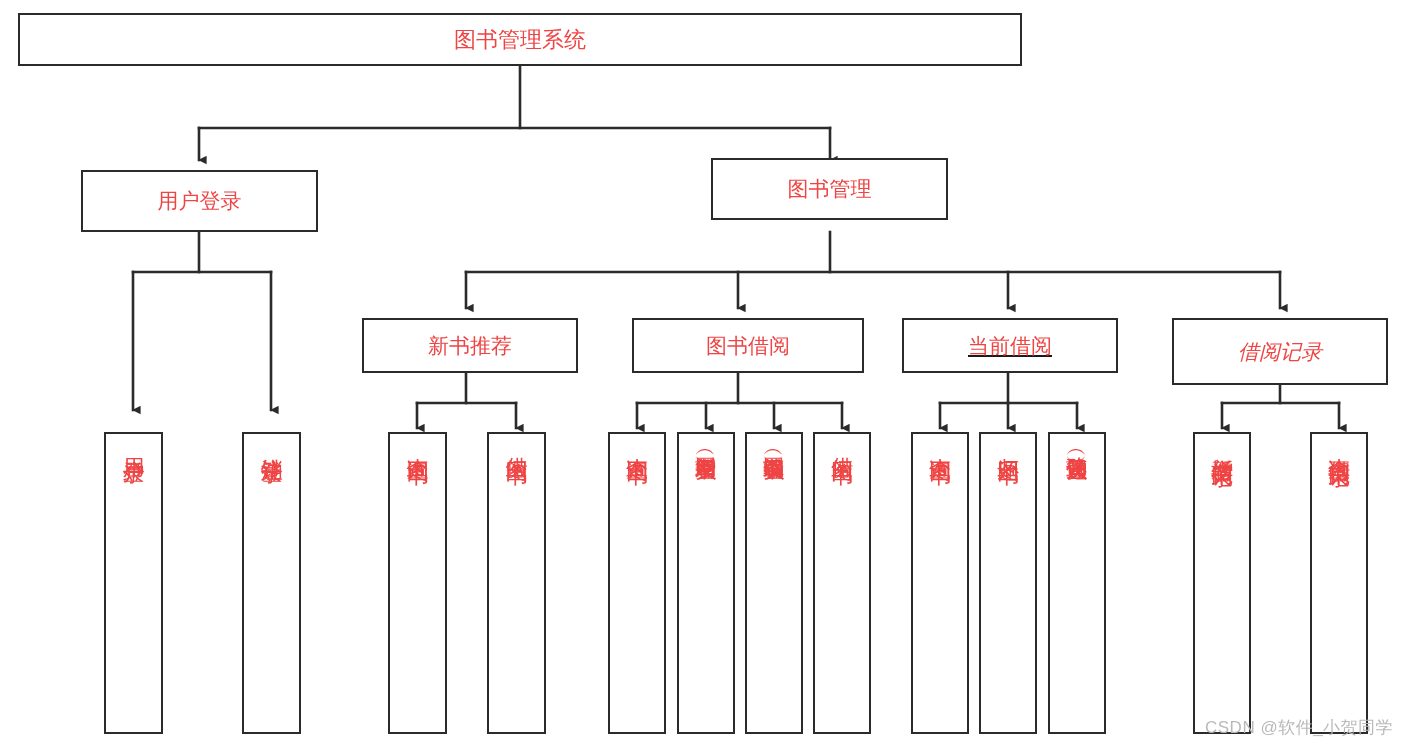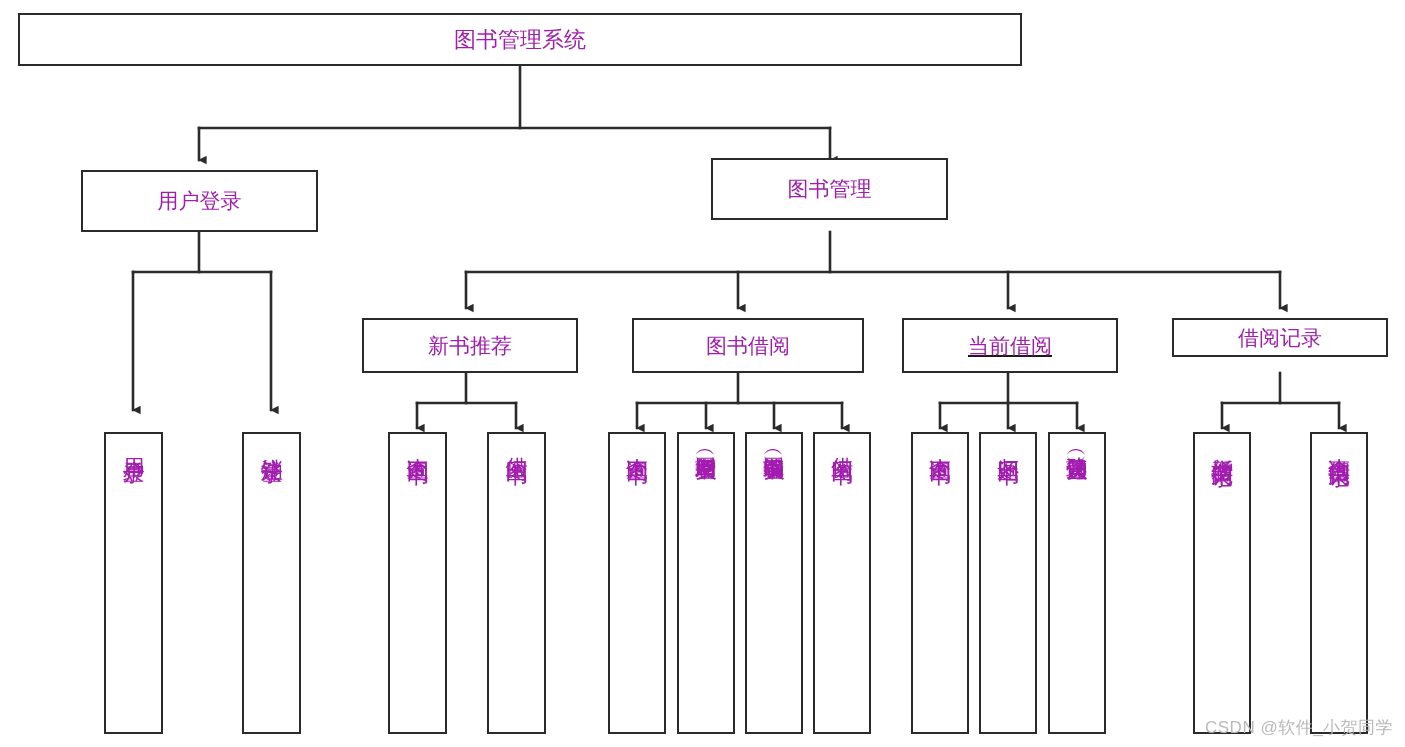--- a/index.html
+++ b/index.html
@@ -34,21 +34,21 @@
     display: flex;
     align-items: center;
     justify-content: center;
     color: #1a1a1a;
   }
   .node-label {
     display: block;
     text-align: right;
     line-height: 1.32;
     white-space: nowrap;
-    color: #a21caf;
+    color: #ef4444;
   }
   
   .node.horiz .node-label {
     font-size: 21px;
   }
   .node.root .node-label {
     font-size: 22px;
   }
   
   .node.vert {
@@ -148,21 +148,21 @@
 
   <div class="node horiz" style="left:362px; top:318px; width:216px; height:55px;">
     <span class="node-label">新书推荐</span>
   </div>
   <div class="node horiz" style="left:632px; top:318px; width:232px; height:55px;">
     <span class="node-label">图书借阅</span>
   </div>
   <div class="node horiz" style="left:902px; top:318px; width:216px; height:55px;text-decoration:underline;">
     <span class="node-label">当前借阅</span>
   </div>
-  <div class="node horiz" style="left:1172px; top:318px; width:216px; height:39px;">
+  <div class="node horiz" style="left:1172px; top:318px; width:216px; height:67px;font-style:italic;">
     <span class="node-label">借阅记录</span>
   </div>
 
   <div class="node vert" style="left:104px; top:432px; width:59px; height:302px;">
     <span class="node-label">用户登录</span>
   </div>
   <div class="node vert" style="left:242px; top:432px; width:59px; height:302px;">
     <span class="node-label">注销登录</span>
   </div>
 

